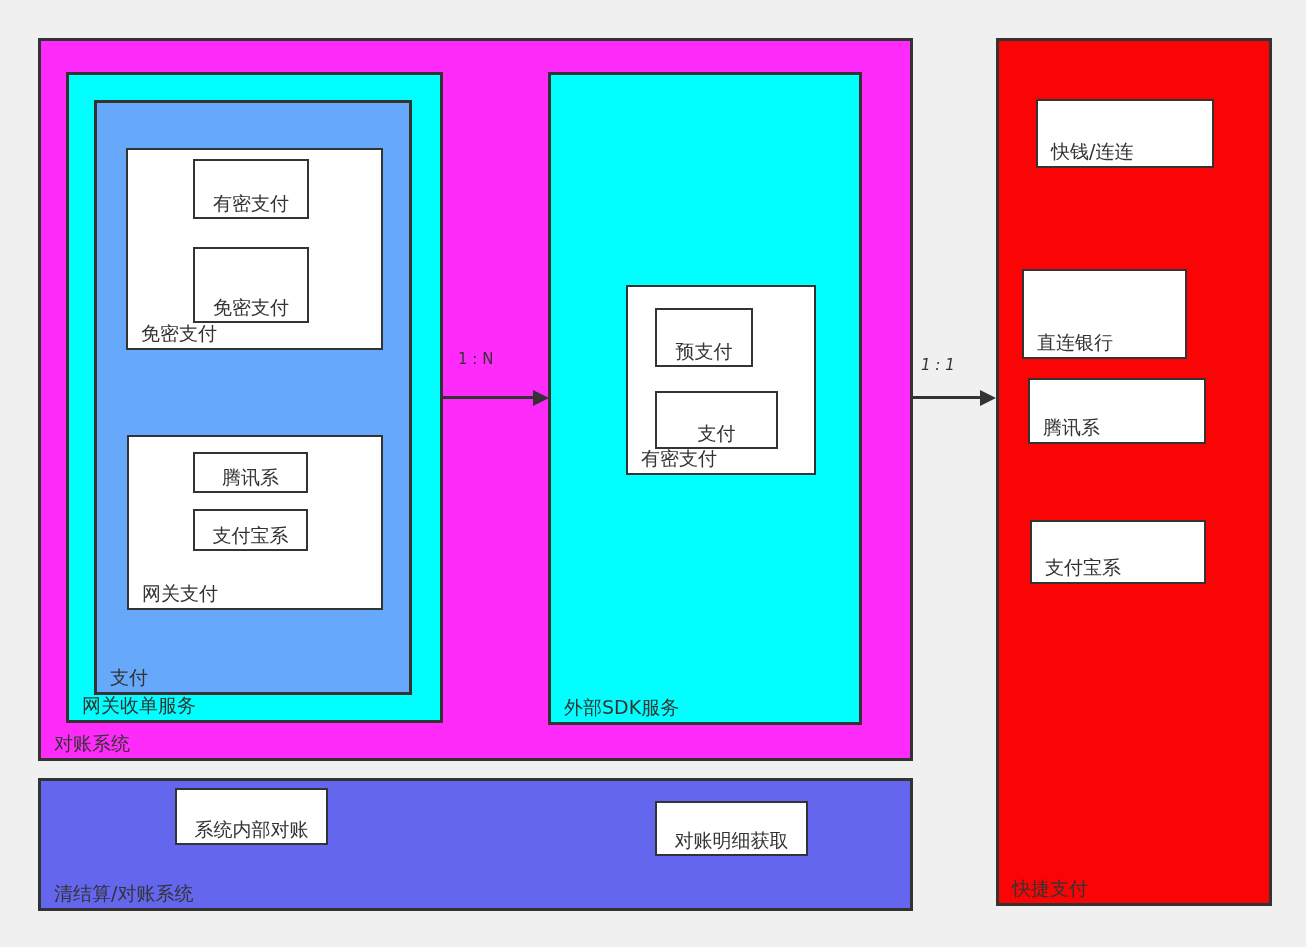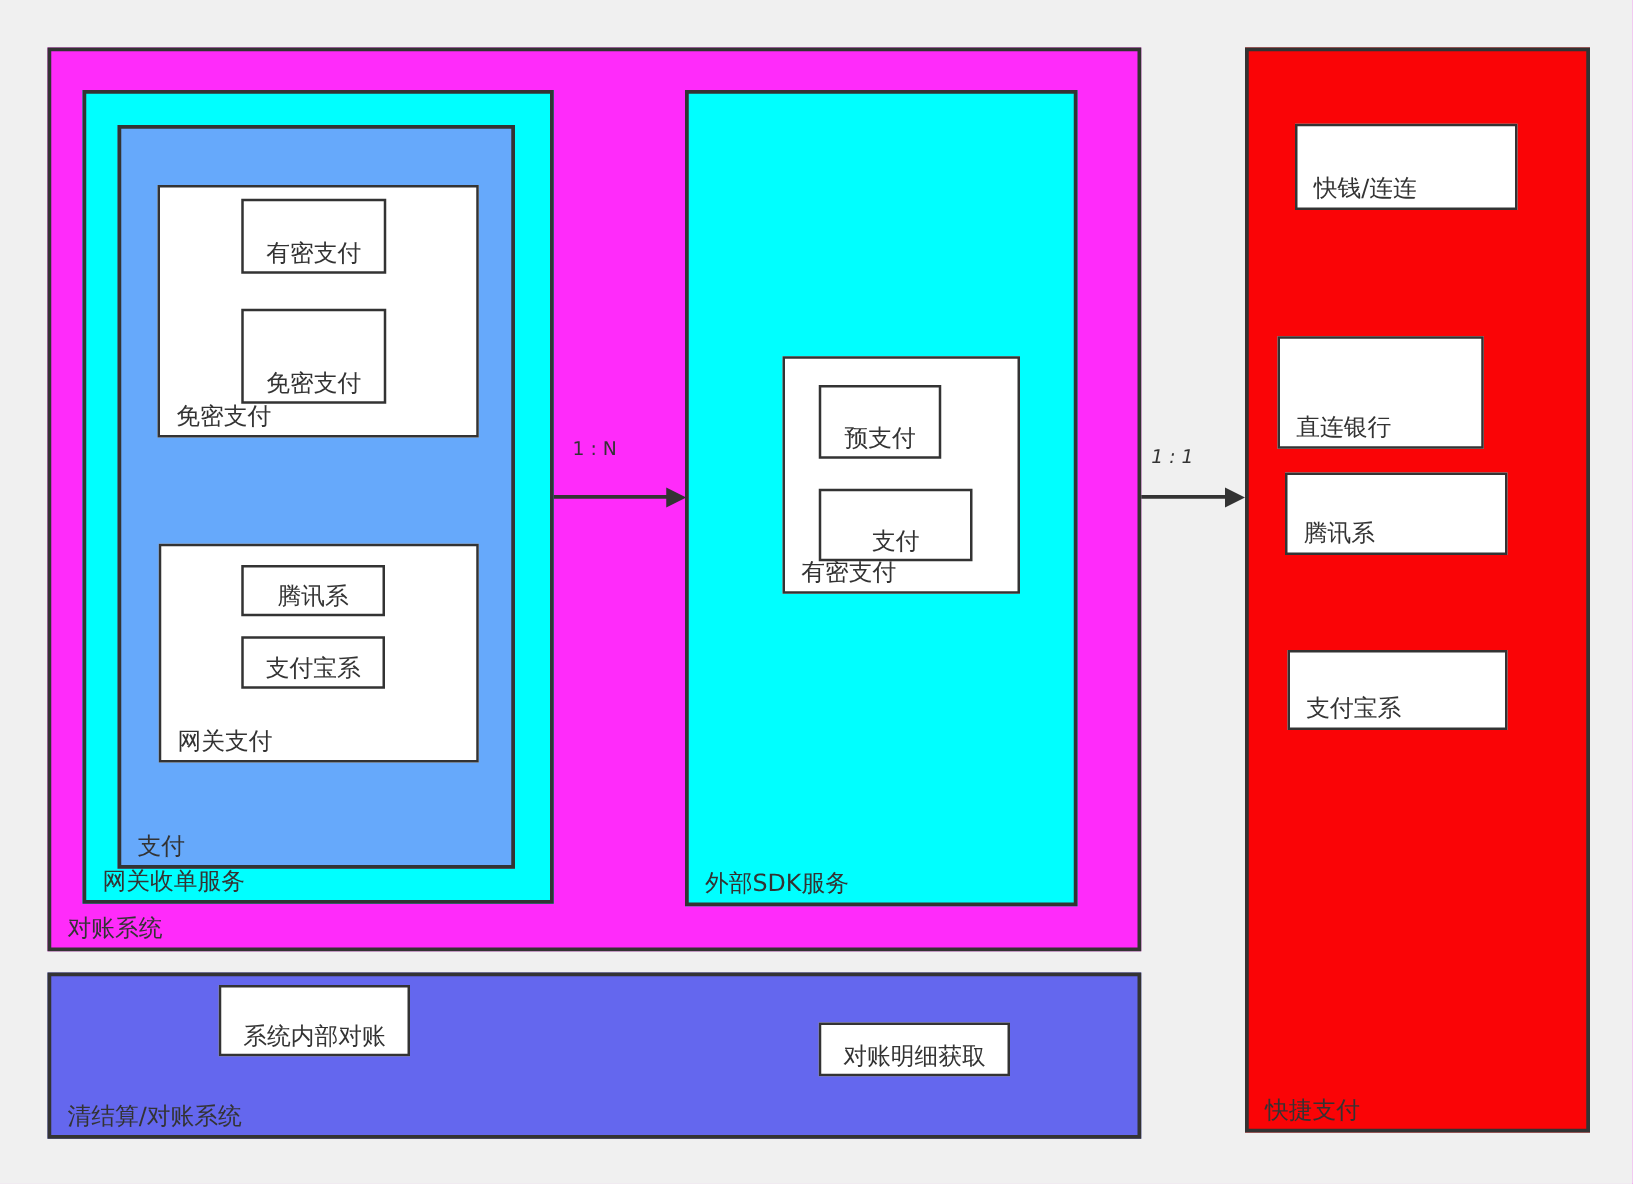--- a/index.html
+++ b/index.html
@@ -100,18 +100,18 @@
       <span class="lbl bl">支付宝系</span>
     </div>
   </div>
 
   <div class="box purple b3" style="left:38px; top:778px; width:875px; height:133px;">
     <span class="lbl bl">清结算/对账系统</span>
 
     <div class="box white b2" style="left:134px; top:7px; width:153px; height:57px;">
       <span class="lbl bc">系统内部对账</span>
     </div>
-    <div class="box white b2" style="left:614px; top:20px; width:153px; height:43px;margin-top:17px;">
+    <div class="box white b2" style="left:614px; top:20px; width:153px; height:55px;">
       <span class="lbl bc">对账明细获取</span>
     </div>
   </div>
 
 </div>
 
 </body></html>

